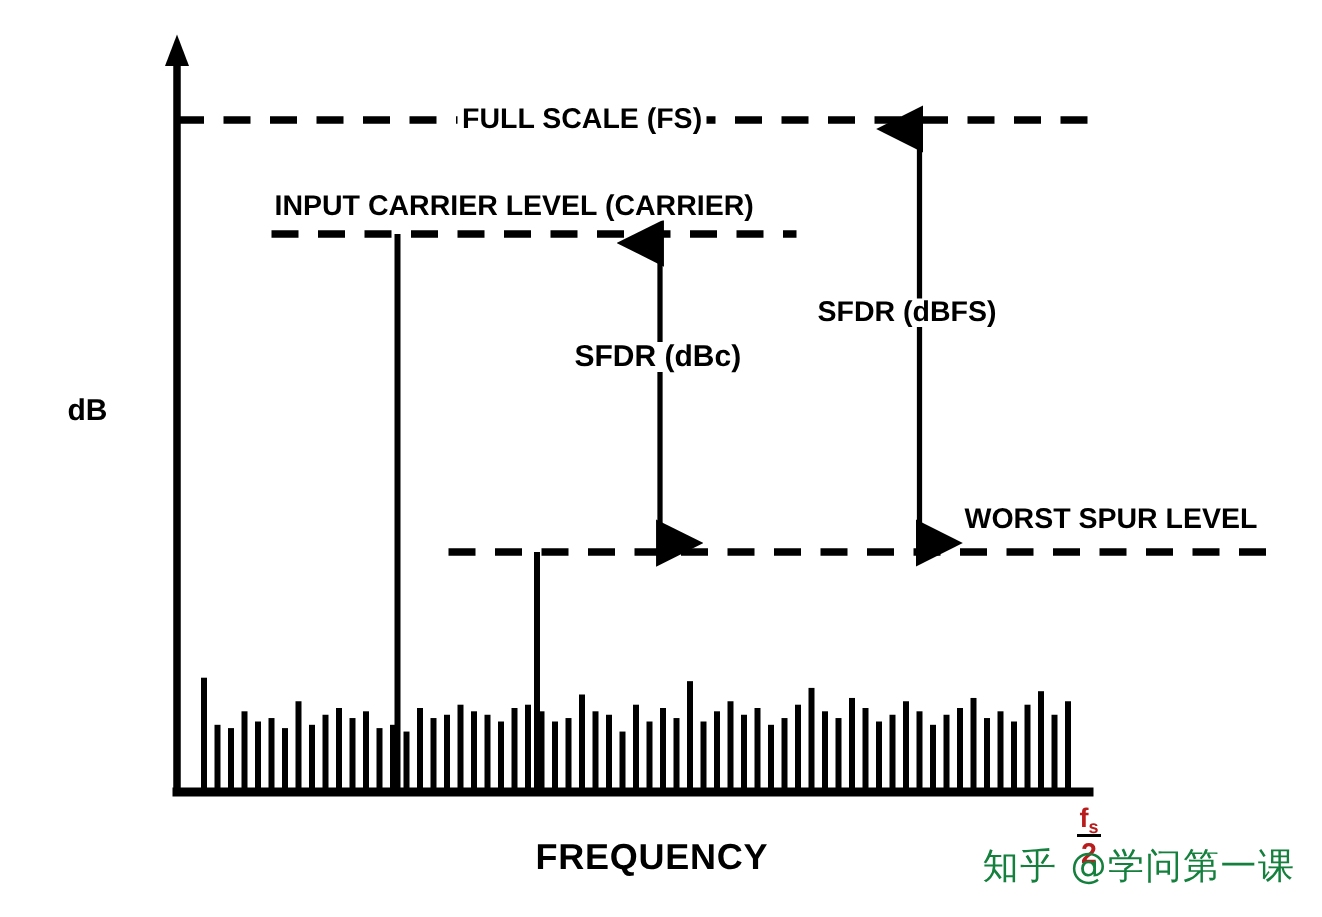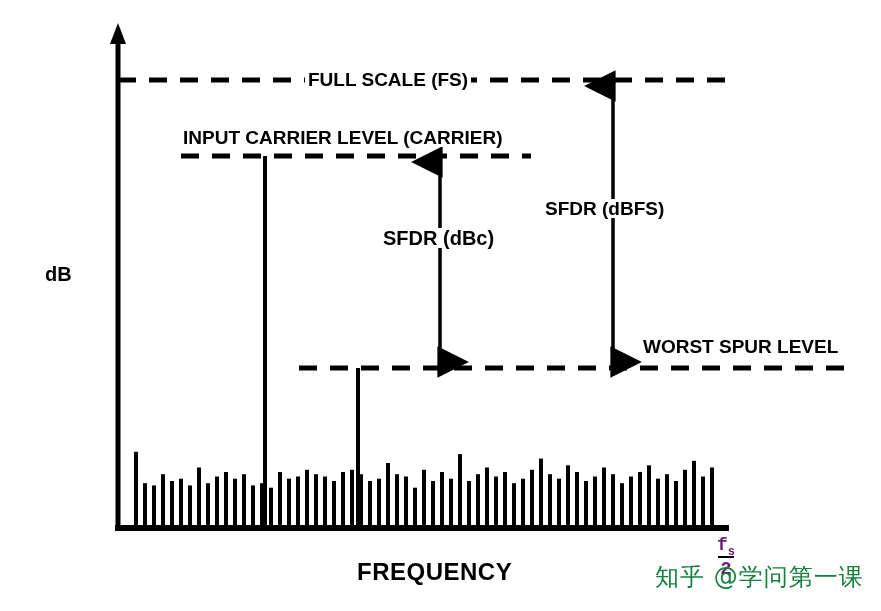--- a/index.html
+++ b/index.html
@@ -42,23 +42,23 @@
   #label-worst-spur   { left: 640px; top: 337px; font-size: 19px; padding: 0 3px; }
   #label-db           { left: 45px;  top: 264px; font-size: 20px; }
   #label-frequency    { left: 357px; top: 560px; font-size: 24px; letter-spacing: .5px; }
 
   #label-fs2 {
     position: absolute;
     left: 706px;
     top: 536px;
     width: 40px;
     text-align: center;
-    font-family: Liberation Mono, monospace;
+    font-family: Liberation Sans, sans-serif;
     font-weight: bold;
-    color: #701a75;
+    color: #b91c1c;
     line-height: 1;
   }
   #label-fs2 .num {
     font-size: 18px;
     display: block;
     height: 19px;
   }
   #label-fs2 .num .sub {
     font-size: 12px;
     vertical-align: sub;

